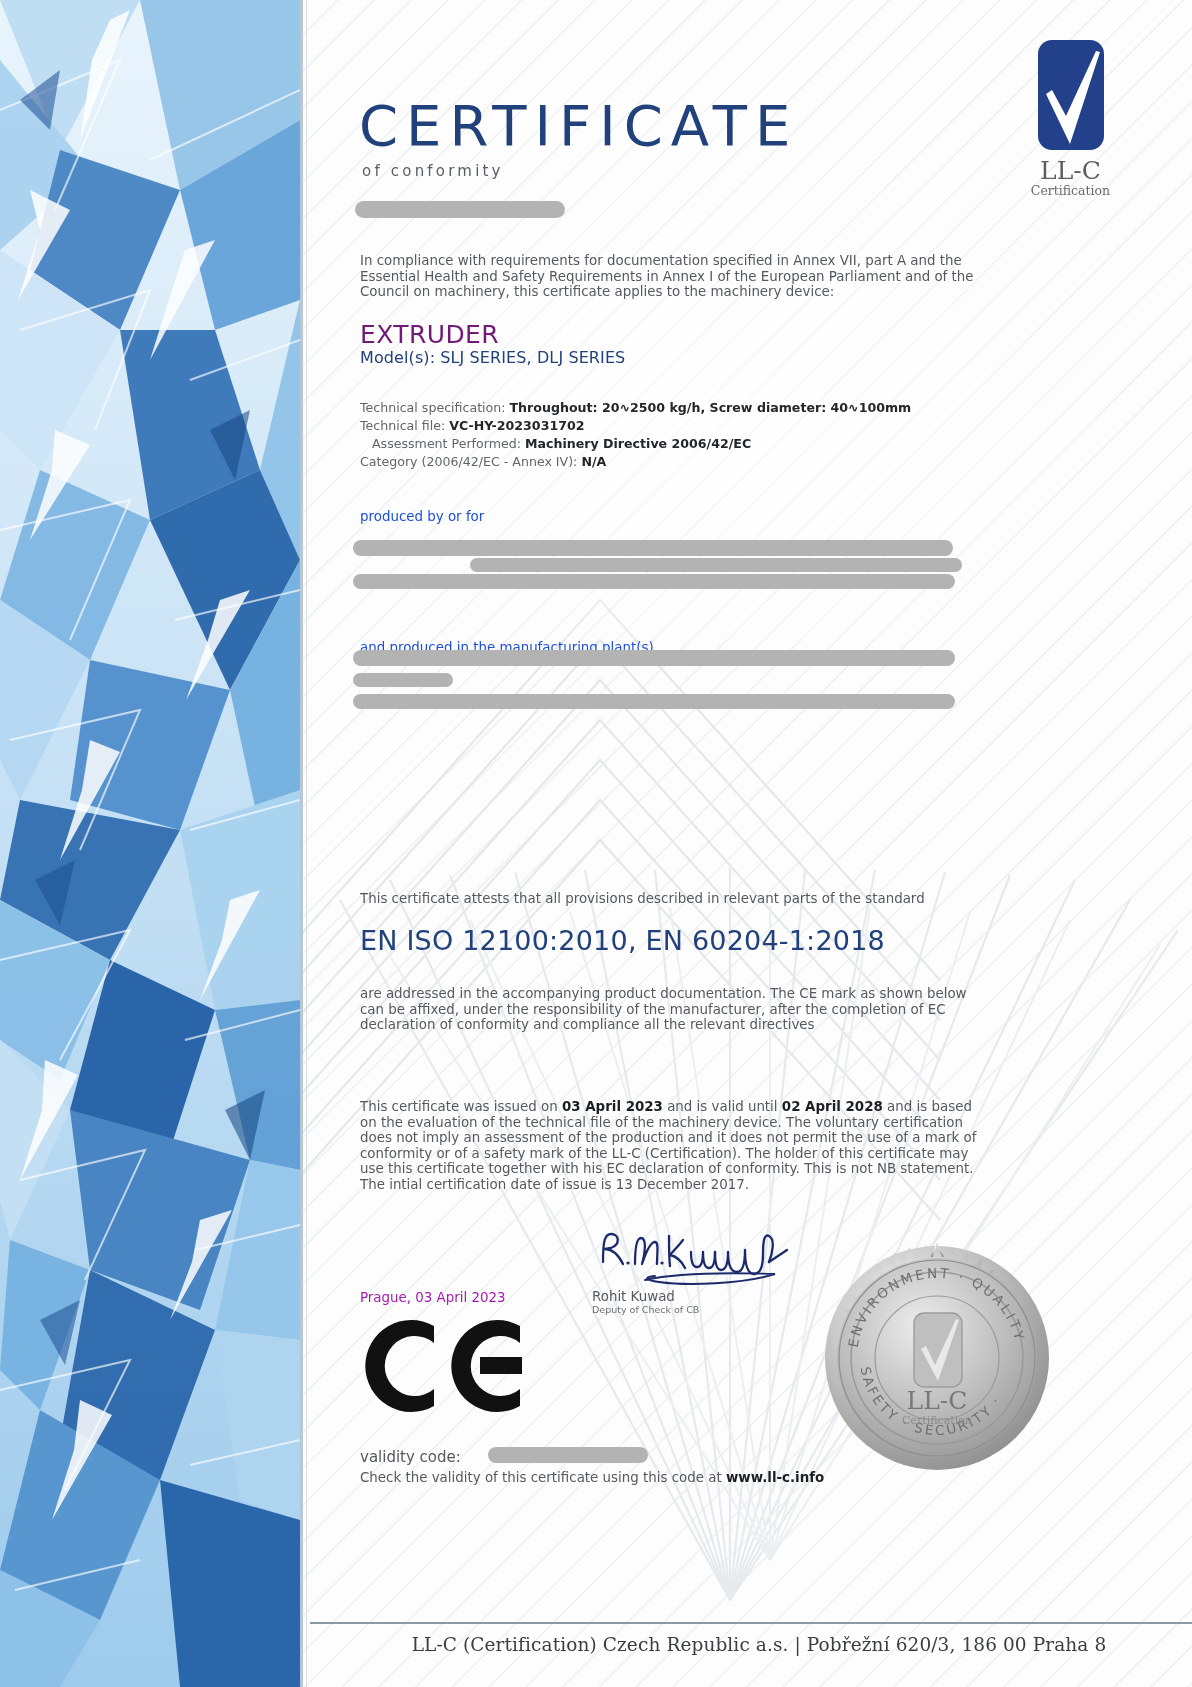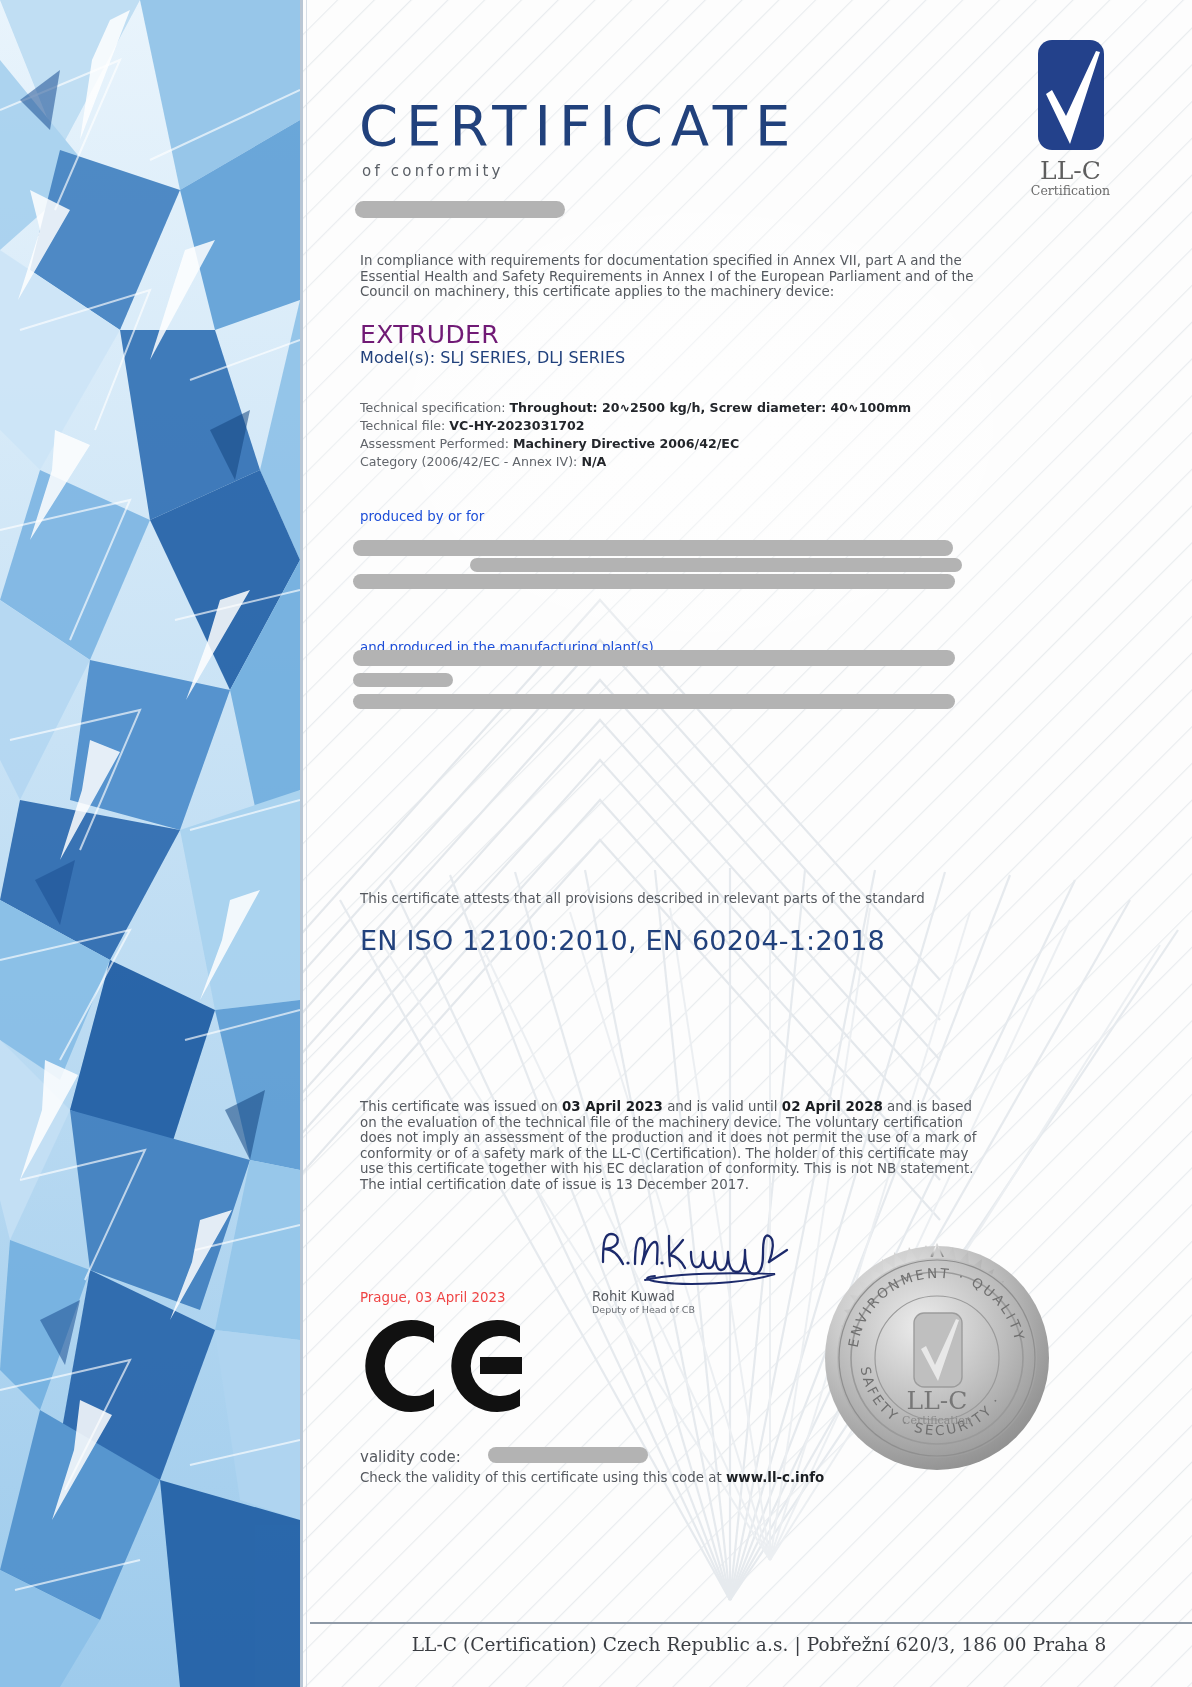--- a/index.html
+++ b/index.html
@@ -86,21 +86,21 @@
   .lbl{
     position:absolute;left:0;font-size:13.4px;color:#1d4ed8;
   }
   .bigstd{
     position:absolute;left:0;top:925px;
     font-size:27px;color:#21417c;letter-spacing:0.2px;
   }
 
   
   .sig-svg{position:absolute;left:237px;top:1222px;}
-  .place{position:absolute;left:0;top:1290px;font-size:13.4px;color:#ef4444;}
+  .place{position:absolute;left:0;top:1290px;font-size:13.4px;color:#a21caf;}
   .signer{position:absolute;left:232px;top:1289px;font-size:13.4px;color:#55595f;}
   .signer-role{position:absolute;left:232px;top:1304px;font-size:9.5px;color:#6c7076;}
 
   
   .ce{position:absolute;left:0;top:1310px;}
 
   
   .seal{position:absolute;left:822px;top:1243px;}
 
   
@@ -293,21 +293,21 @@
     <div class="models">Model(s): SLJ SERIES, DLJ SERIES</div>
 
     <div class="spec" style="top:399px;">
       <span>Technical specification:</span>
       <b>Throughout: 20∿2500 kg/h, Screw diameter: 40∿100mm</b>
     </div>
     <div class="spec" style="top:417px;">
       <span>Technical file:</span>
       <b>VC-HY-2023031702</b>
     </div>
-    <div class="spec" style="top:435px;">
+    <div class="spec" style="top:435px;margin-left:12px;">
       <span>Assessment Performed:</span>
       <b>Machinery Directive 2006/42/EC</b>
     </div>
     <div class="spec" style="top:453px;">
       <span>Category (2006/42/EC - Annex IV):</span>
       <b>N/A</b>
     </div>
 
     <div class="lbl" style="top:509px;">produced by or for</div>
     <div style="position:absolute;left:0;top:545px;font-size:16px;color:#3a4a63;letter-spacing:0.2px;">&nbsp;</div>
@@ -315,20 +315,21 @@
     <div class="redact" style="left:110px;top:558px;width:492px;height:14px;"></div>
     <div class="redact" style="left:-7px;top:574px;width:602px;height:15px;"></div>
 
     <div class="lbl" style="top:640px;">and produced in the manufacturing plant(s)</div>
     <div class="redact" style="left:-7px;top:650px;width:602px;height:16px;"></div>
     <div class="redact" style="left:-7px;top:673px;width:100px;height:14px;"></div>
     <div class="redact" style="left:-7px;top:694px;width:602px;height:15px;"></div>
 
     <div class="para" style="top:891px;">This certificate attests that all provisions described in relevant parts of the standard</div>
     <div class="bigstd">EN ISO 12100:2010, EN 60204-1:2018</div>
+    <div class="para" style="top:986px;">are addressed in the accompanying product documentation. The CE mark as shown below can be affixed, under the responsibility of the manufacturer, after the completion of EC declaration of conformity and compliance all the relevant directives</div>
 
     <div class="para" style="top:1099px;">
       <span>This certificate was issued on </span><b style="color:#1b1e22;">03 April 2023</b><span> and is valid until </span><b style="color:#1b1e22;">02 April 2028</b><span> and is based on the evaluation of the technical file of the machinery device. The voluntary certification does not imply an assessment of the production and it does not permit the use of a mark of conformity or of a safety mark of the LL-C (Certification).  The holder of this certificate may use this certificate together with his EC declaration of conformity. This is not NB statement.  The intial certification date of issue is 13 December 2017.</span>
     </div>
 
     <svg class="sig-svg" width="200" height="70" viewBox="0 0 200 70">
       <g fill="none" stroke="#1c2a6b" stroke-width="2.3" stroke-linecap="round" stroke-linejoin="round">
         <path d="M6 40 C6 18, 8 12, 14 12 C22 12, 24 22, 14 26 L8 27 C16 27, 22 34, 26 42"></path>
         <circle cx="31" cy="41" r="1.6" fill="#1c2a6b" stroke="none"></circle>
         <path d="M38 42 C38 24, 40 16, 44 16 C50 16, 48 32, 45 42 C49 30, 54 20, 58 20 C62 20, 60 32, 60 42"></path>
@@ -339,21 +340,21 @@
         <path d="M118 30 C118 42, 120 48, 124 48 C129 48, 131 40, 131 30 C131 44, 134 50, 140 50"></path>
         <path d="M140 50 C146 50, 148 40, 148 28 C148 44, 151 52, 157 52"></path>
         <path d="M157 52 C163 52, 166 44, 166 32 C166 16, 168 12, 172 14 C178 17, 176 30, 172 40"></path>
         <path d="M172 40 L190 28"></path>
       </g>
       <path d="M48 58 C74 52, 120 50, 178 52 C146 62, 90 64, 62 60 C48 58, 46 55, 58 54" fill="none" stroke="#1c2a6b" stroke-width="1.9" stroke-linecap="round"></path>
     </svg>
 
     <div class="place">Prague, 03 April 2023</div>
     <div class="signer">Rohit Kuwad</div>
-    <div class="signer-role">Deputy of Head of CB</div>
+    <div class="signer-role">Deputy of Check of CB</div>
 
     <svg class="ce" width="170" height="112" viewBox="0 0 170 112">
       <path d="M74 16 A46 46 0 1 0 74 96 L74 79 A30 30 0 1 1 74 33 Z" fill="#111111"></path>
       <path d="M160 16 A46 46 0 1 0 160 96 L160 79 A30 30 0 1 1 160 33 Z" fill="#111111"></path>
       <rect x="120" y="47" width="42" height="17" fill="#111111"></rect>
     </svg>
 
     <div class="validity">
       <span>validity code:</span>
     </div>

